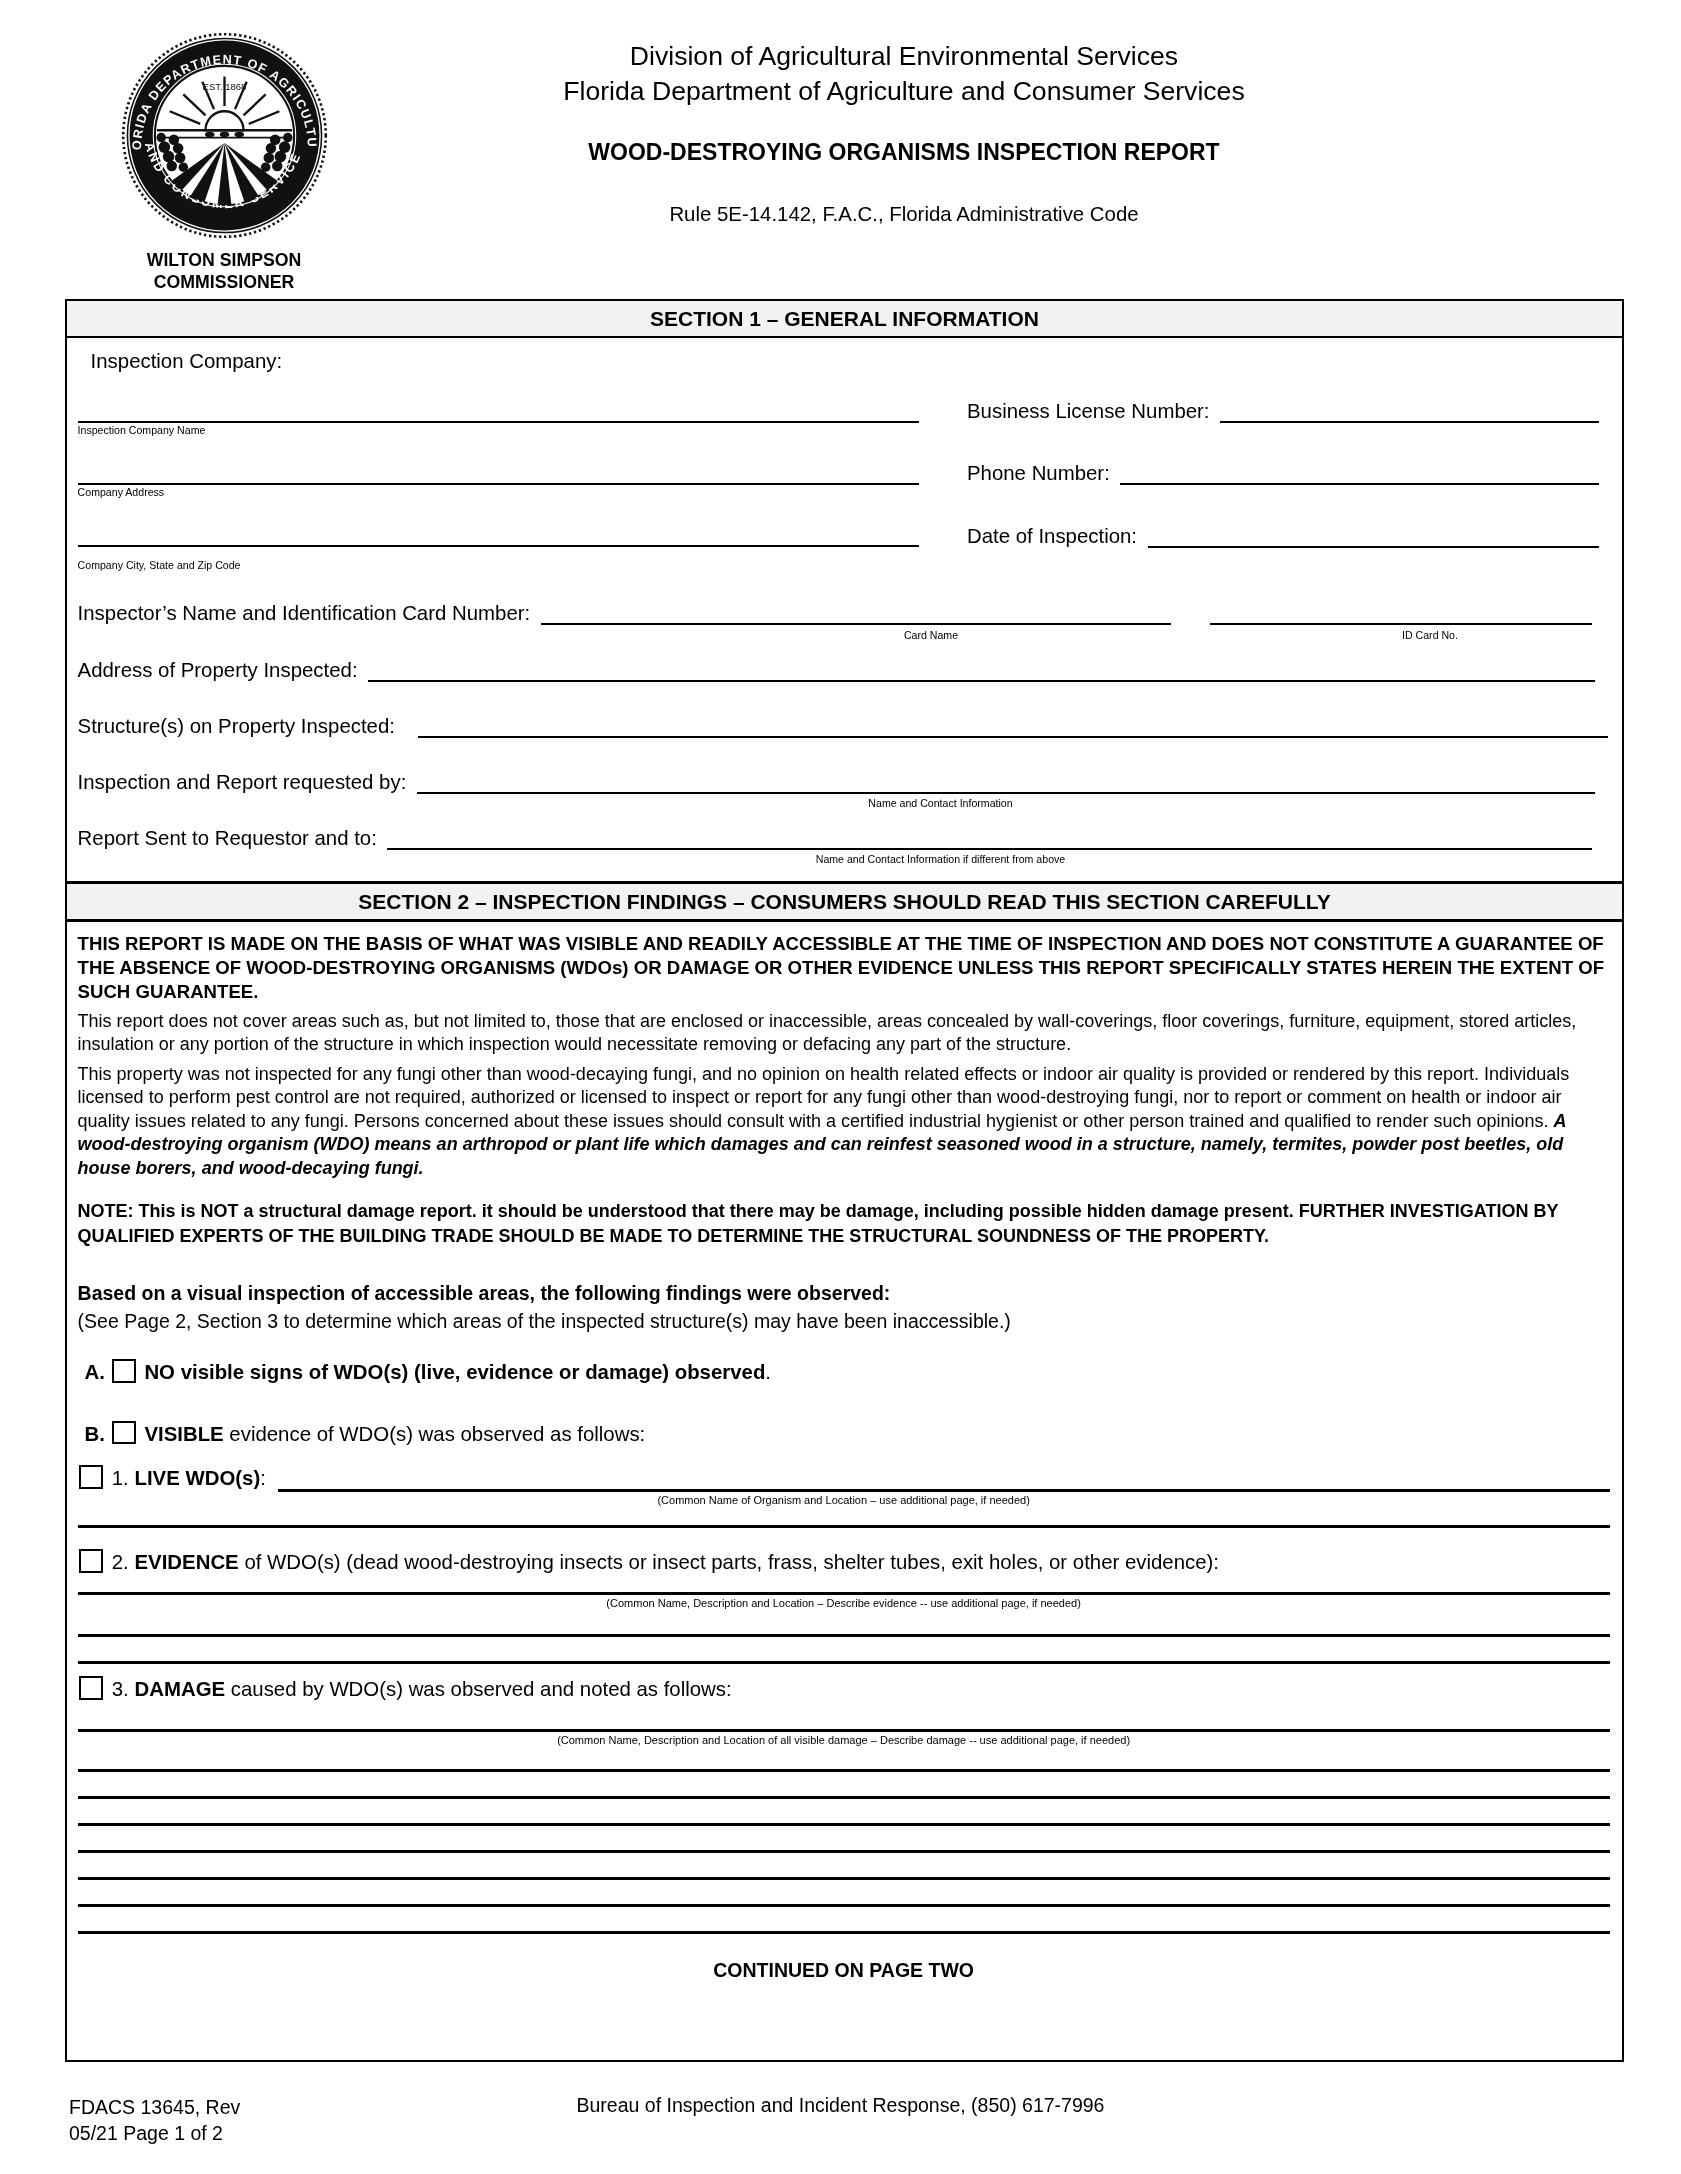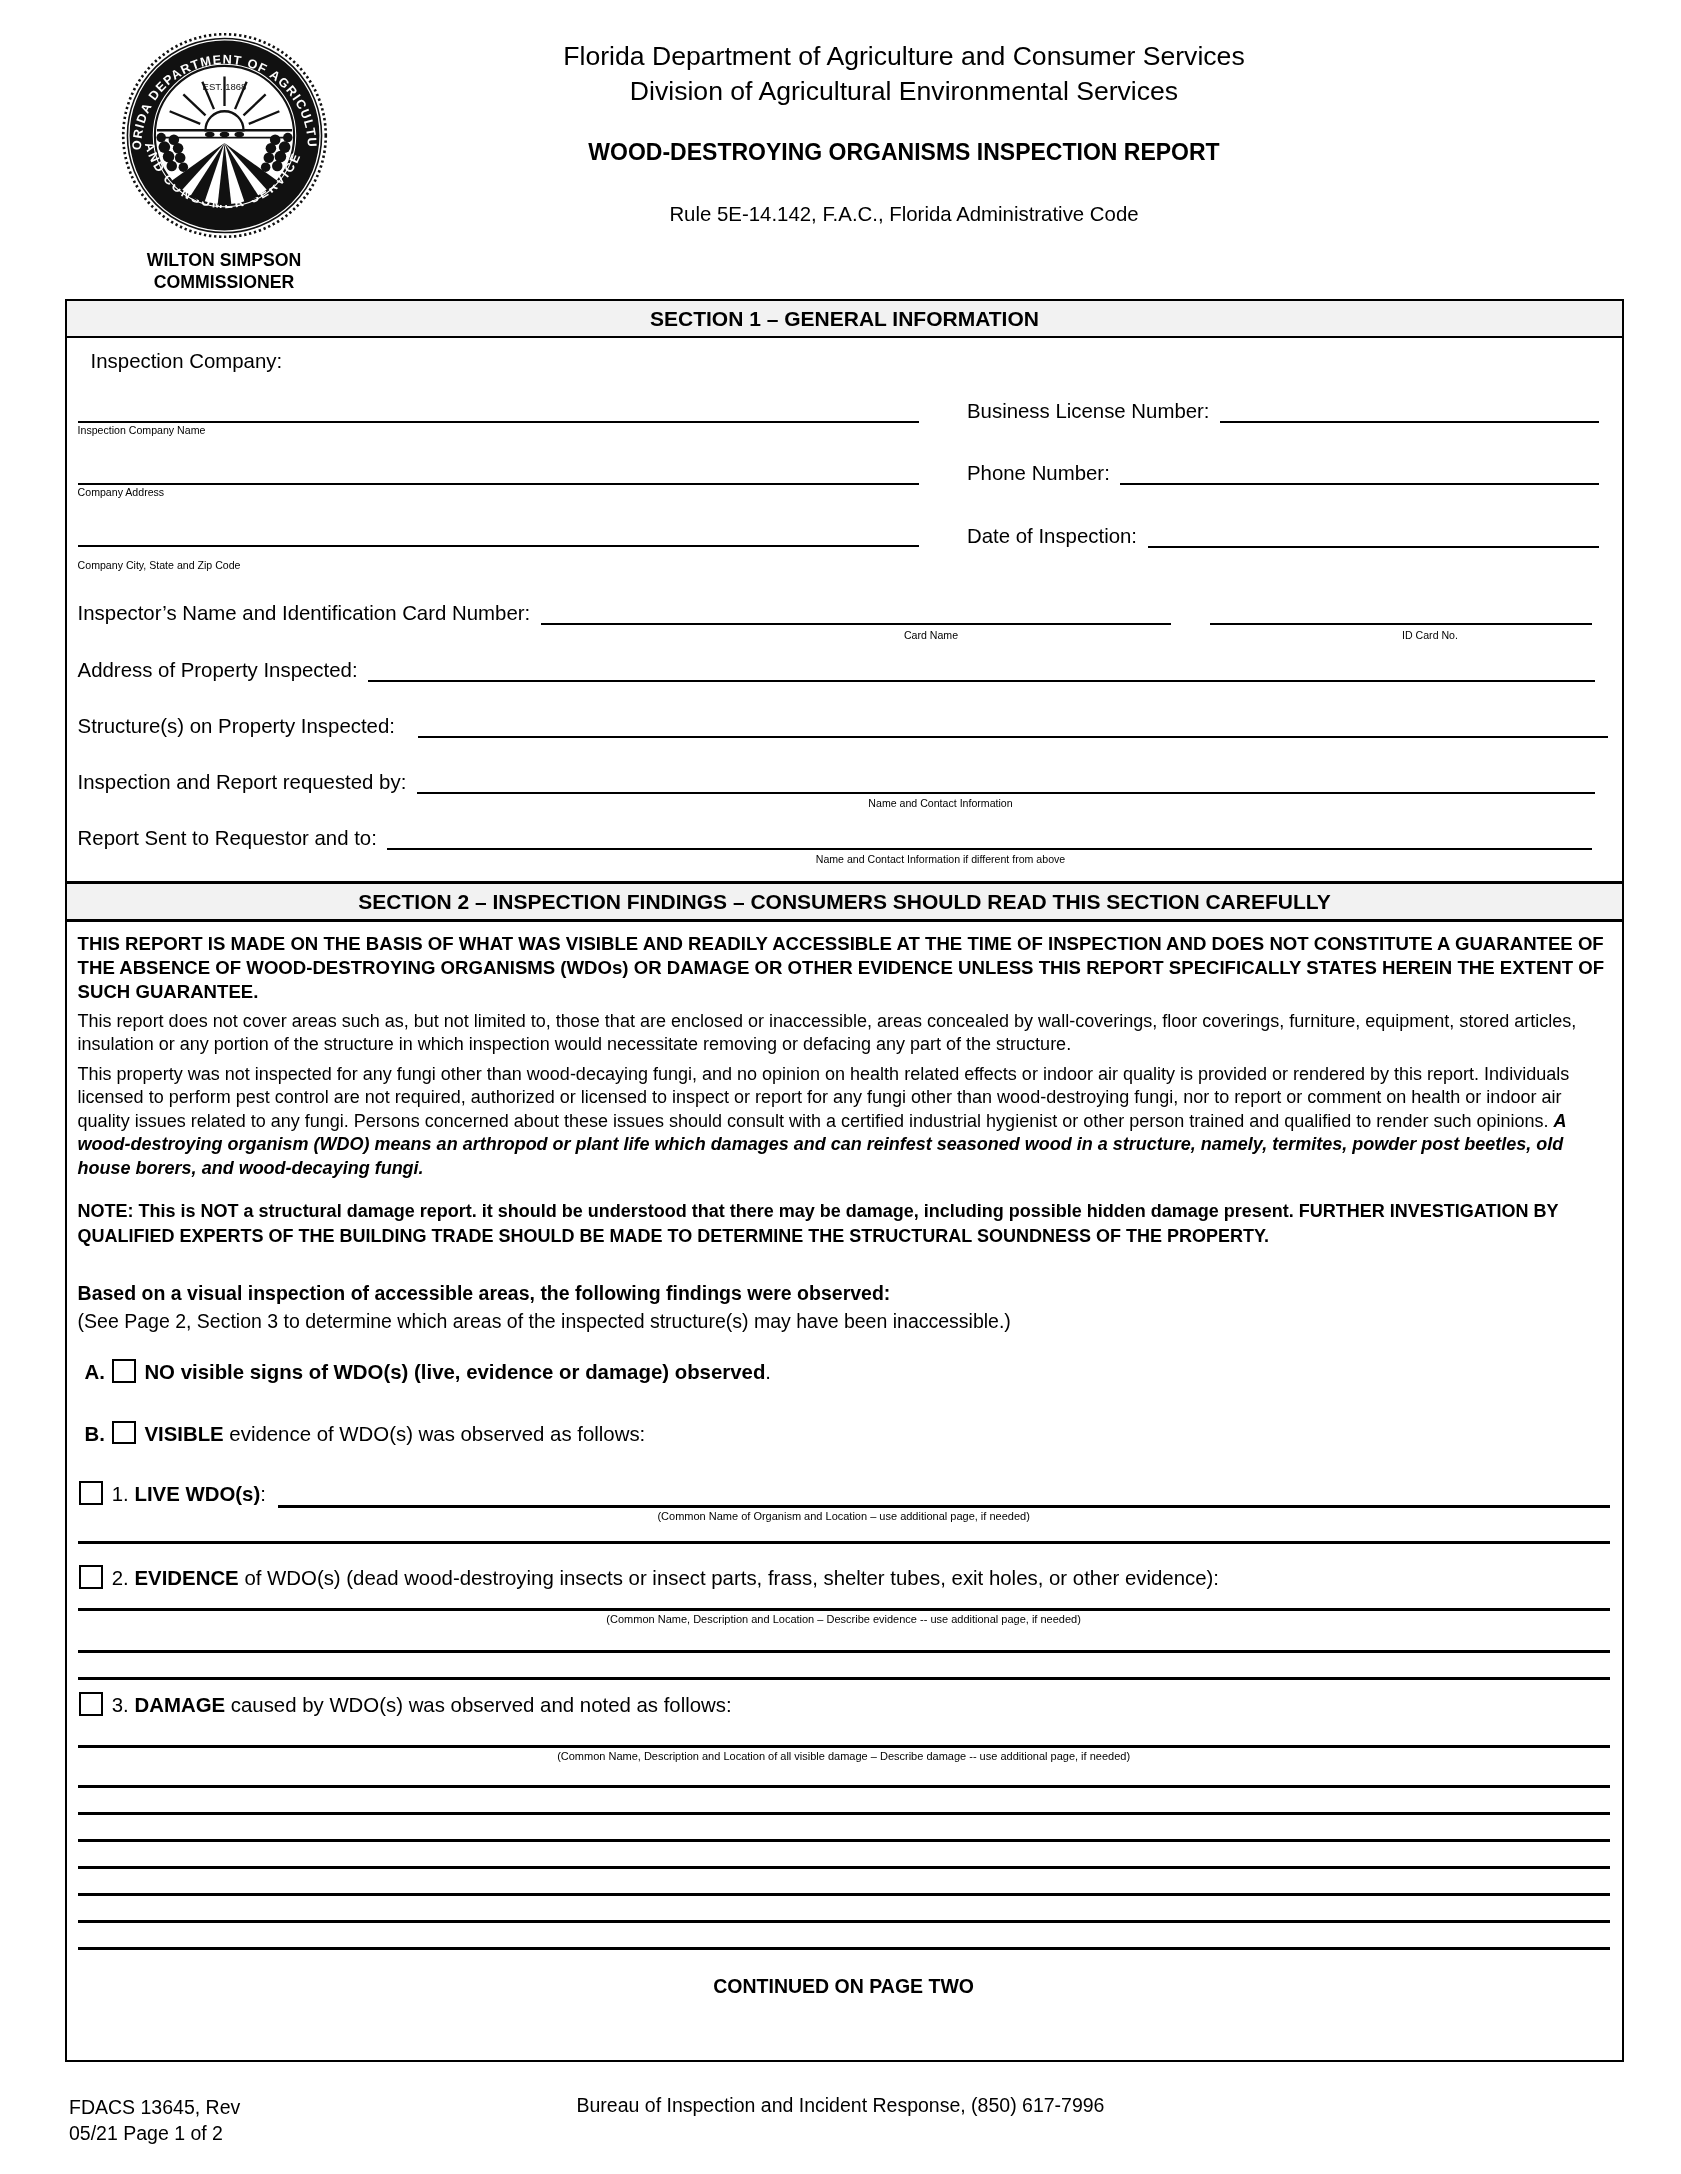--- a/index.html
+++ b/index.html
@@ -37,21 +37,21 @@
   .s2-body{padding:5.3px 12.4px 0 10.6px;overflow:hidden;height:1128px;box-sizing:border-box;}
   .p-caps{font-size:18.6px;font-weight:bold;line-height:24px;margin:4.4px 0 0 0;}
   .p-body{font-size:18px;line-height:23.5px;margin:6px 0 0 0;}
   .p-note{font-size:18px;font-weight:bold;line-height:25px;margin:18.6px 0 0 0;}
   .p-based{font-size:19.5px;font-weight:bold;margin:32px 0 0 0;line-height:25px;}
   .p-see{font-size:19.5px;margin:3.5px 0 0 0;line-height:25px;}
   .finding{font-size:20.4px;line-height:26.6px;}
   .f-a{margin:25px 0 0 7px;}
   .f-b{margin:35px 0 0 7px;}
   .item{margin-left:1.8px;}
-  .i1{margin-top:34px;justify-content:flex-end;}
+  .i1{margin-top:18px;justify-content:flex-end;}
   .i2{margin-top:21px;}
   .i3{margin-top:12.4px;}
   .checkbox{display:inline-block;width:19.5px;height:19.5px;border:2.7px solid #000;vertical-align:-3.5px;margin:0 8.9px 0 7px;background:#fff;}
   .item .checkbox{margin-left:0;}
   .fillrow{display:flex;align-items:flex-end;}
   .fill4{flex:1;border-bottom:3.5px solid #000;margin-left:12.4px;height:23px;}
   .icap{font-size:11px;text-align:center;margin-top:1.8px;}
   .rule{border-top:3.5px solid #000;height:0;}
   .r-after-i1{margin-top:19.5px;}
   .r-capline2{margin-top:16px;}
@@ -131,22 +131,22 @@
           <path d="M100,107 L120,166 L134,160 Z"></path>
           <path d="M100,107 L146,158 L160,150 Z"></path>
         </g>
       </g>
     </svg>
     <div class="comm">WILTON SIMPSON</div>
     <div class="comm" style="margin-top:0;">COMMISSIONER</div>
   </div>
 
   <div class="titles">
+    <div class="t-line">Division of Agricultural Environmental Services</div>
     <div class="t-line">Florida Department of Agriculture and Consumer Services</div>
-    <div class="t-line">Division of Agricultural Environmental Services</div>
     <div class="t-report">WOOD-DESTROYING ORGANISMS INSPECTION REPORT</div>
     <div class="t-rule">Rule 5E-14.142, F.A.C., Florida Administrative Code</div>
   </div>
 
   <div class="form-box">
 
     <div class="bar">SECTION 1 – GENERAL INFORMATION</div>
 
     <div class="s1">
       <div class="abs" style="left:10.6px;top:12.4px;margin-left:13px;">Inspection Company:</div>

